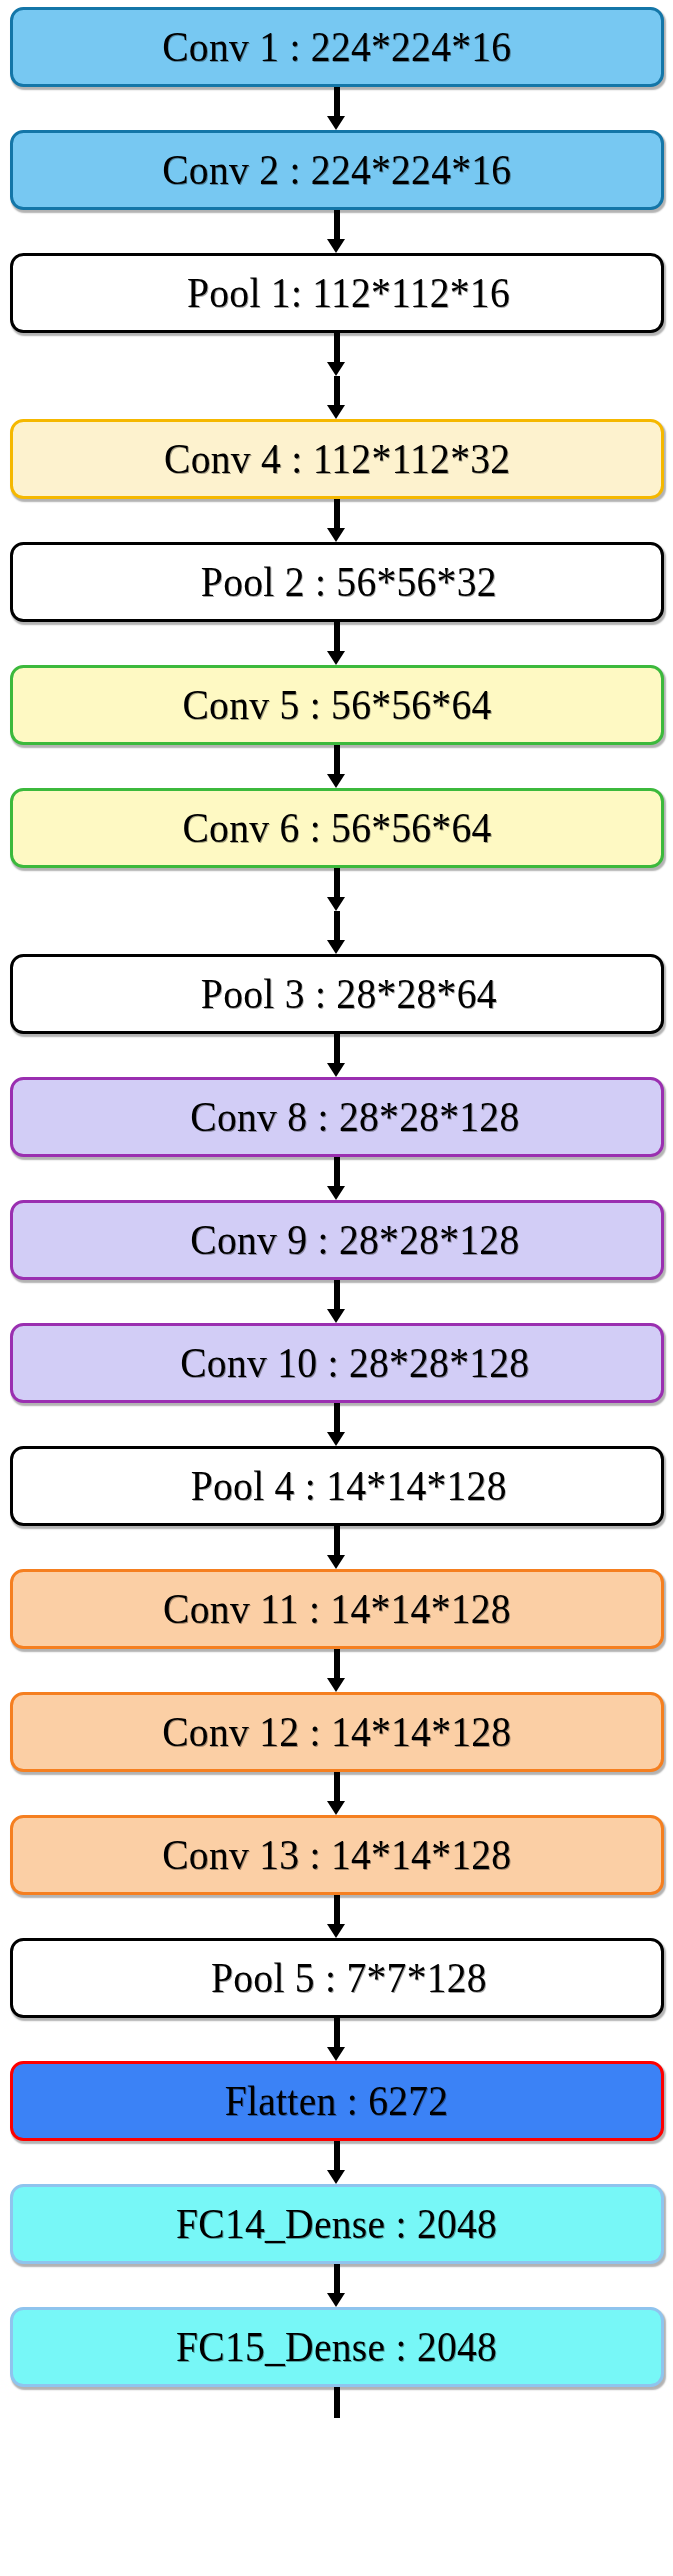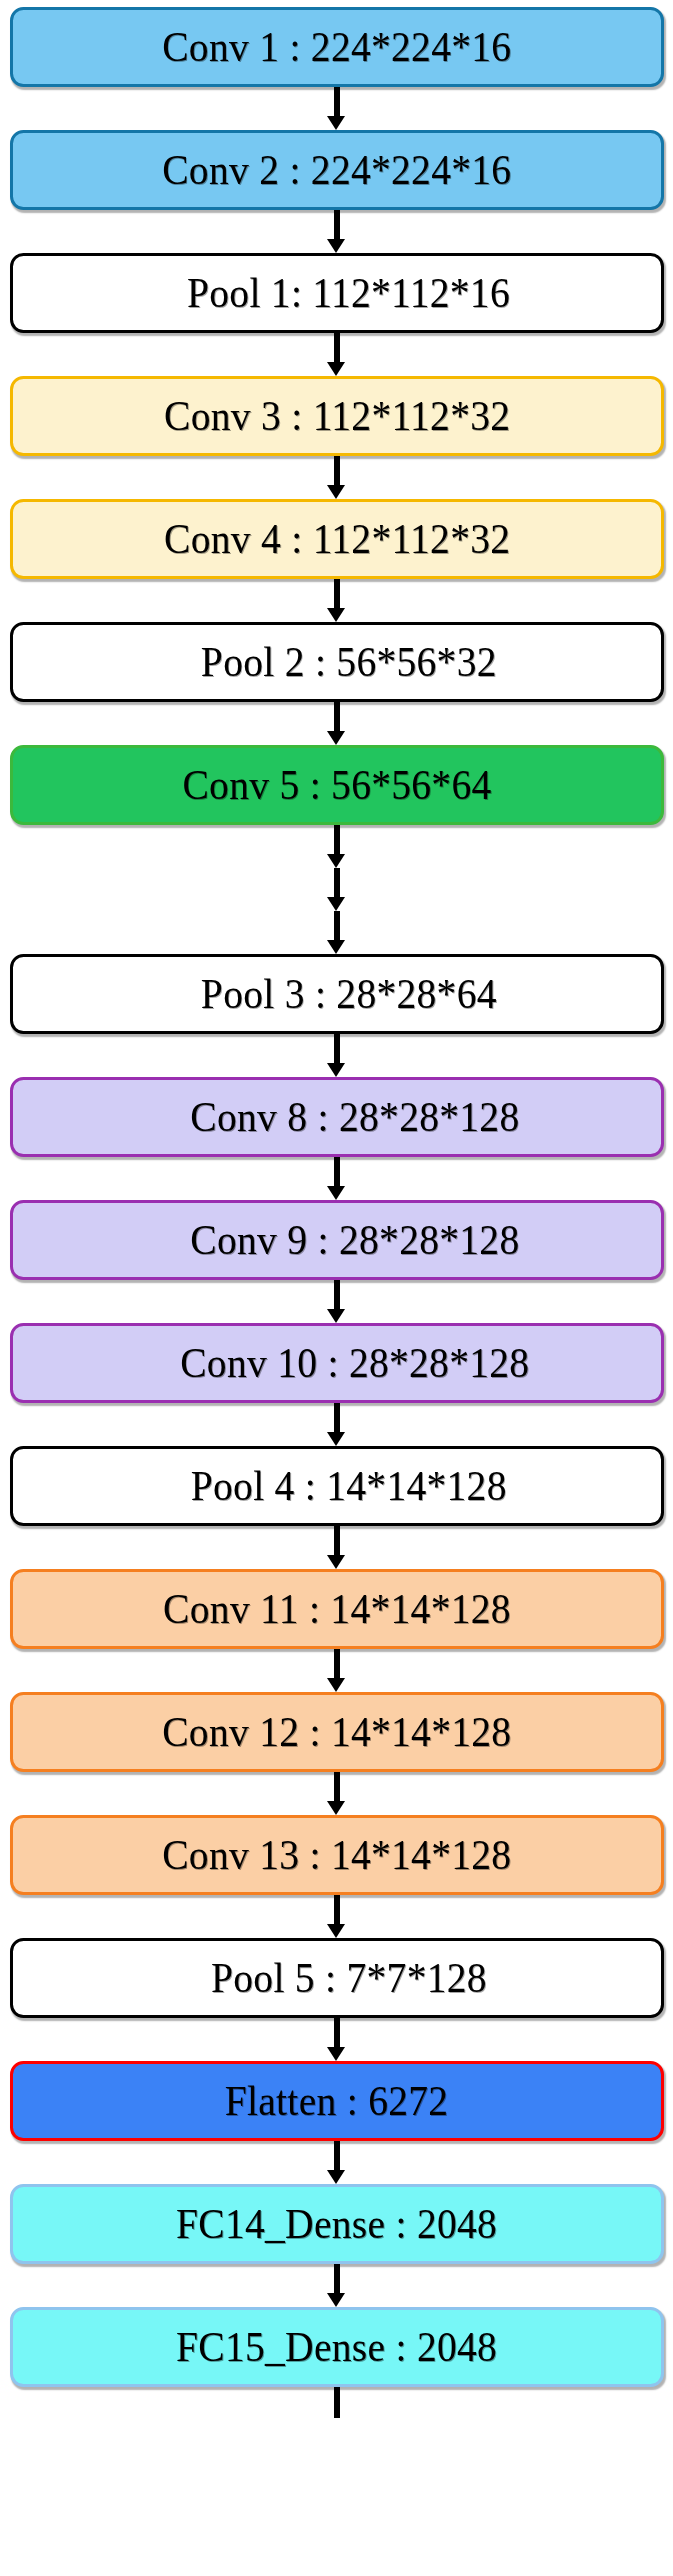--- a/index.html
+++ b/index.html
@@ -40,21 +40,21 @@
     color: #000000;
     letter-spacing: 0.3px;
     white-space: nowrap;
     text-shadow: 1px 1px 0 rgba(0,0,0,0.35);
     transform: scaleX(0.92);
   }
   
   .pal-blue   { background: #77C8F2; border-color: #1476A8; }
   .pal-white  { background: #FFFFFF; border-color: #000000; padding-left: 24px; }
   .pal-yellow { background: #FDF2CE; border-color: #F5B800; }
-  .pal-green  { background: #22c55e; border-color: #3CB93C; align-items: center; }
+  .pal-green  { background: #fef9c3; border-color: #3CB93C; align-items: center; }
   .pal-purple { background: #D2CDF6; border-color: #9A2FB0; padding-left: 36px; }
   .pal-orange { background: #FBCFA5; border-color: #F57F20; }
   .pal-red    { background: #3b82f6; border-color: #FE0000; }
   .pal-cyan   { background: #77F7F7; border-color: #8FC4EE; }
 
   
   .connector {
     height: 43px;
     width: 100%;
     position: relative;
@@ -99,23 +99,20 @@
       <div class="shaft"></div>
       <div class="head"></div>
     </div>
     <div class="node pal-white">
       <span class="node-label">Pool 1: 112*112*16</span>
     </div>
     <div class="connector">
       <div class="shaft"></div>
       <div class="head"></div>
     </div>
-    <div class="node pal-yellow">
-      <span class="node-label">Conv 3 : 112*112*32</span>
-    </div>
     <div class="connector">
       <div class="shaft"></div>
       <div class="head"></div>
     </div>
     <div class="node pal-yellow">
       <span class="node-label">Conv 4 : 112*112*32</span>
     </div>
     <div class="connector">
       <div class="shaft"></div>
       <div class="head"></div>
@@ -127,20 +124,23 @@
       <div class="shaft"></div>
       <div class="head"></div>
     </div>
     <div class="node pal-green">
       <span class="node-label">Conv 5 : 56*56*64</span>
     </div>
     <div class="connector">
       <div class="shaft"></div>
       <div class="head"></div>
     </div>
+    <div class="node pal-green">
+      <span class="node-label">Conv 6 : 56*56*64</span>
+    </div>
     <div class="connector">
       <div class="shaft"></div>
       <div class="head"></div>
     </div>
     <div class="connector">
       <div class="shaft"></div>
       <div class="head"></div>
     </div>
     <div class="node pal-white">
       <span class="node-label">Pool 3 : 28*28*64</span>

